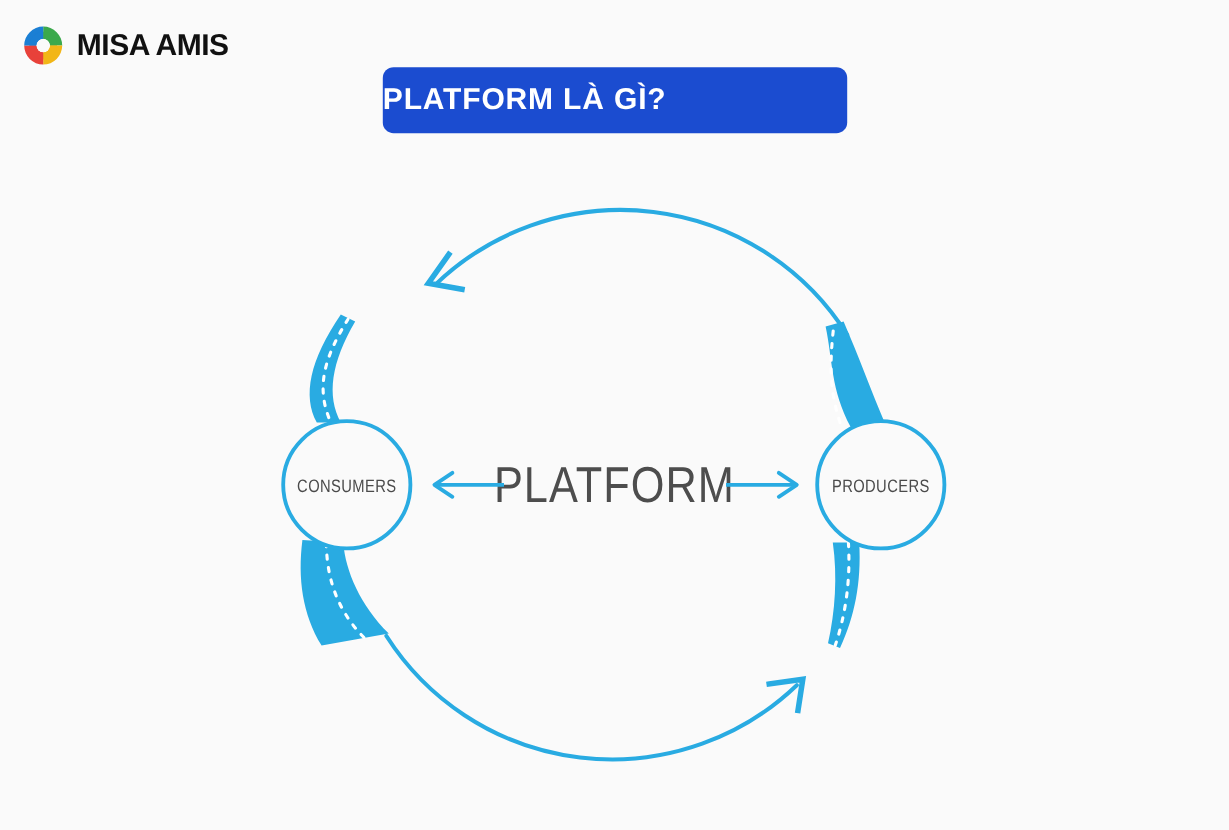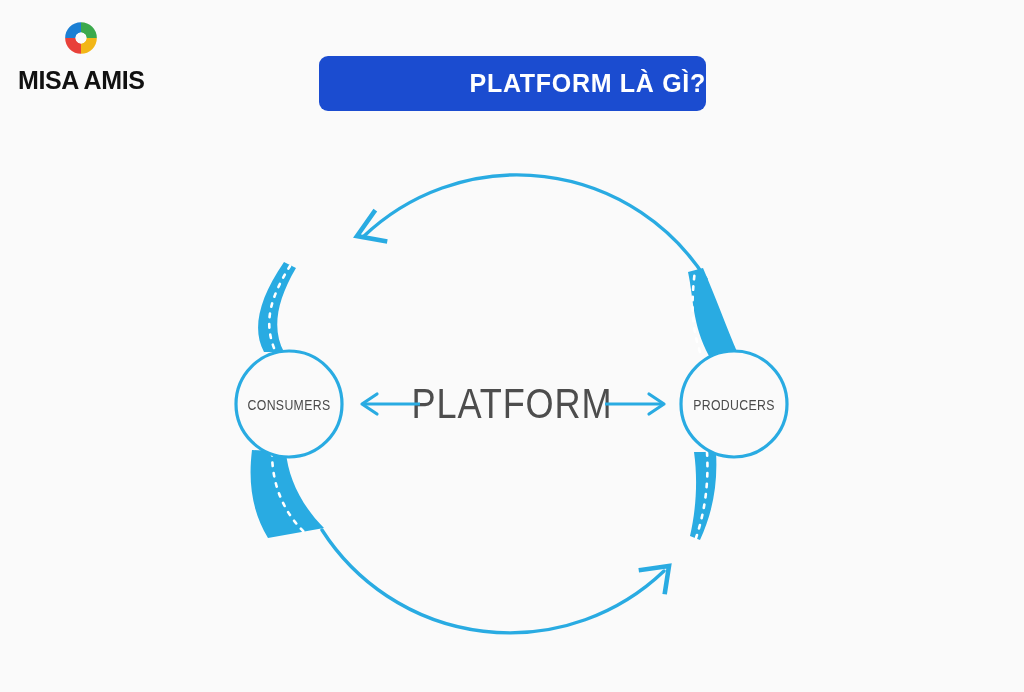--- a/index.html
+++ b/index.html
@@ -16,21 +16,20 @@
   }
 
   
   #brand {
     position: absolute;
     left: 18px;
     top: 20px;
     display: flex;
     align-items: center;
     gap: 10px;
-    flex-direction: column;
   }
   #brand .logo-mark {
     width: 36px;
     height: 36px;
     display: block;
   }
   #brand .brand-text {
     font-size: 25px;
     font-weight: bold;
     letter-spacing: -0.4px;
@@ -42,21 +41,21 @@
   #title-banner {
     position: absolute;
     left: 319px;
     top: 56px;
     width: 387px;
     height: 55px;
     background: #1B4CD0;
     border-radius: 9px;
     display: flex;
     align-items: center;
-    justify-content: flex-end;
+    justify-content: flex-start;
   }
   #title-banner .title-text {
     color: #ffffff;
     font-size: 25px;
     font-weight: bold;
     letter-spacing: 0.7px;
     white-space: nowrap;
   }
 
   

